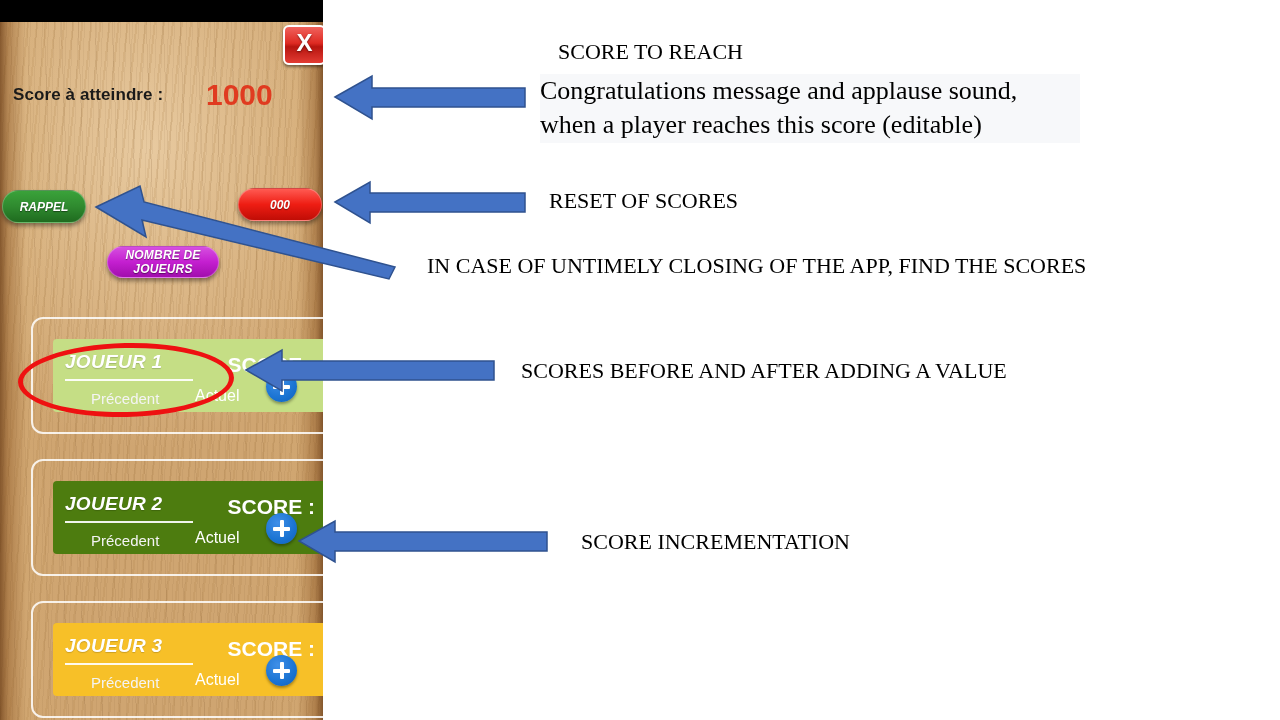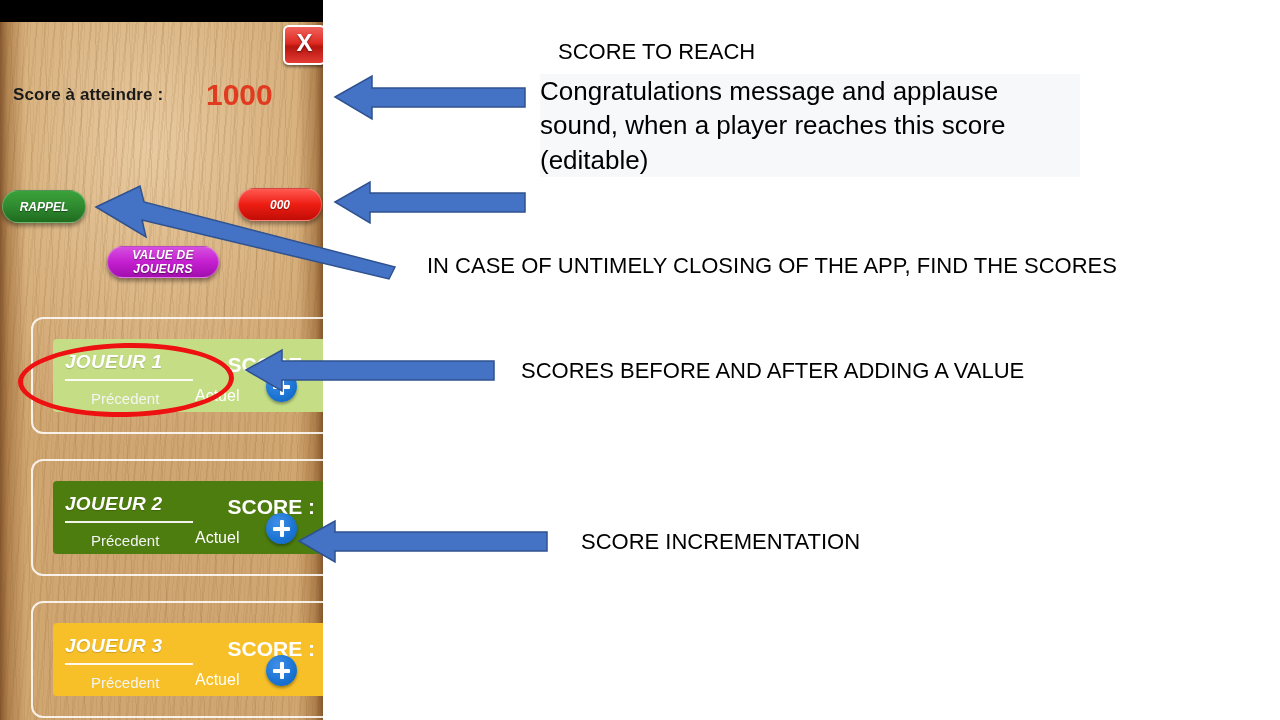--- a/index.html
+++ b/index.html
@@ -141,21 +141,21 @@
     transform:rotate(-1.2deg);
     box-sizing:border-box;
   }
 
   
   .arrow{position:absolute;}
 
   
   .anno{
     position:absolute;color:#000000;
-    font-family:Liberation Sans, sans-serif;
+    font-family:Liberation Serif, serif;
     white-space:nowrap;
   }
   .anno-title{font-size:22px;}
   .anno-body{
     font-size:26px;white-space:normal;line-height:1.32;
     background:#f7f8fa;
   }
 </style>
 </head>
 <body>
@@ -168,21 +168,21 @@
     </div>
     <div class="phone-statusbar"></div>
 
     <div class="close-btn">X</div>
 
     <div class="score-label">Score à atteindre :</div>
     <div class="score-value">1000</div>
 
     <div class="pill pill-rappel">RAPPEL</div>
     <div class="pill pill-reset">000</div>
-    <div class="pill pill-players">VALUE DE JOUEURS</div>
+    <div class="pill pill-players">NOMBRE DE JOUEURS</div>
 
     <div class="card-wrap" style="top:317px;">
       <div class="card" style="background:#c5de85;">
         <div class="card-name">JOUEUR 1</div>
         <div class="card-underline"></div>
         <div class="card-score-label">SCORE :</div>
         <div class="card-prev">Précedent</div>
         <div class="card-cur">Actuel</div>
         <div class="plus-btn"></div>
       </div>
@@ -230,20 +230,21 @@
   </svg>
 
   <svg class="arrow" style="left:295px;top:518px;" width="257" height="50">
     <polygon points="4,23 40,3 40,14 252,14 252,33 40,33 40,44" fill="#4472c4" stroke="#2f528f" stroke-width="1.5"></polygon>
   </svg>
 
   <div class="anno anno-title" style="left:558px;top:39px;">SCORE TO REACH</div>
 
   <div class="anno anno-body" style="left:540px;top:74px;width:540px;">Congratulations message and applause sound, when a player reaches this score (editable)</div>
 
+  <div class="anno anno-title" style="left:549px;top:188px;">RESET OF SCORES</div>
 
   <div class="anno anno-title" style="left:427px;top:253px;">IN CASE OF UNTIMELY CLOSING OF THE APP, FIND THE SCORES</div>
 
   <div class="anno anno-title" style="left:521px;top:358px;">SCORES BEFORE AND AFTER ADDING A VALUE</div>
 
   <div class="anno anno-title" style="left:581px;top:529px;">SCORE INCREMENTATION</div>
 
 </div>
 
 </body></html>

